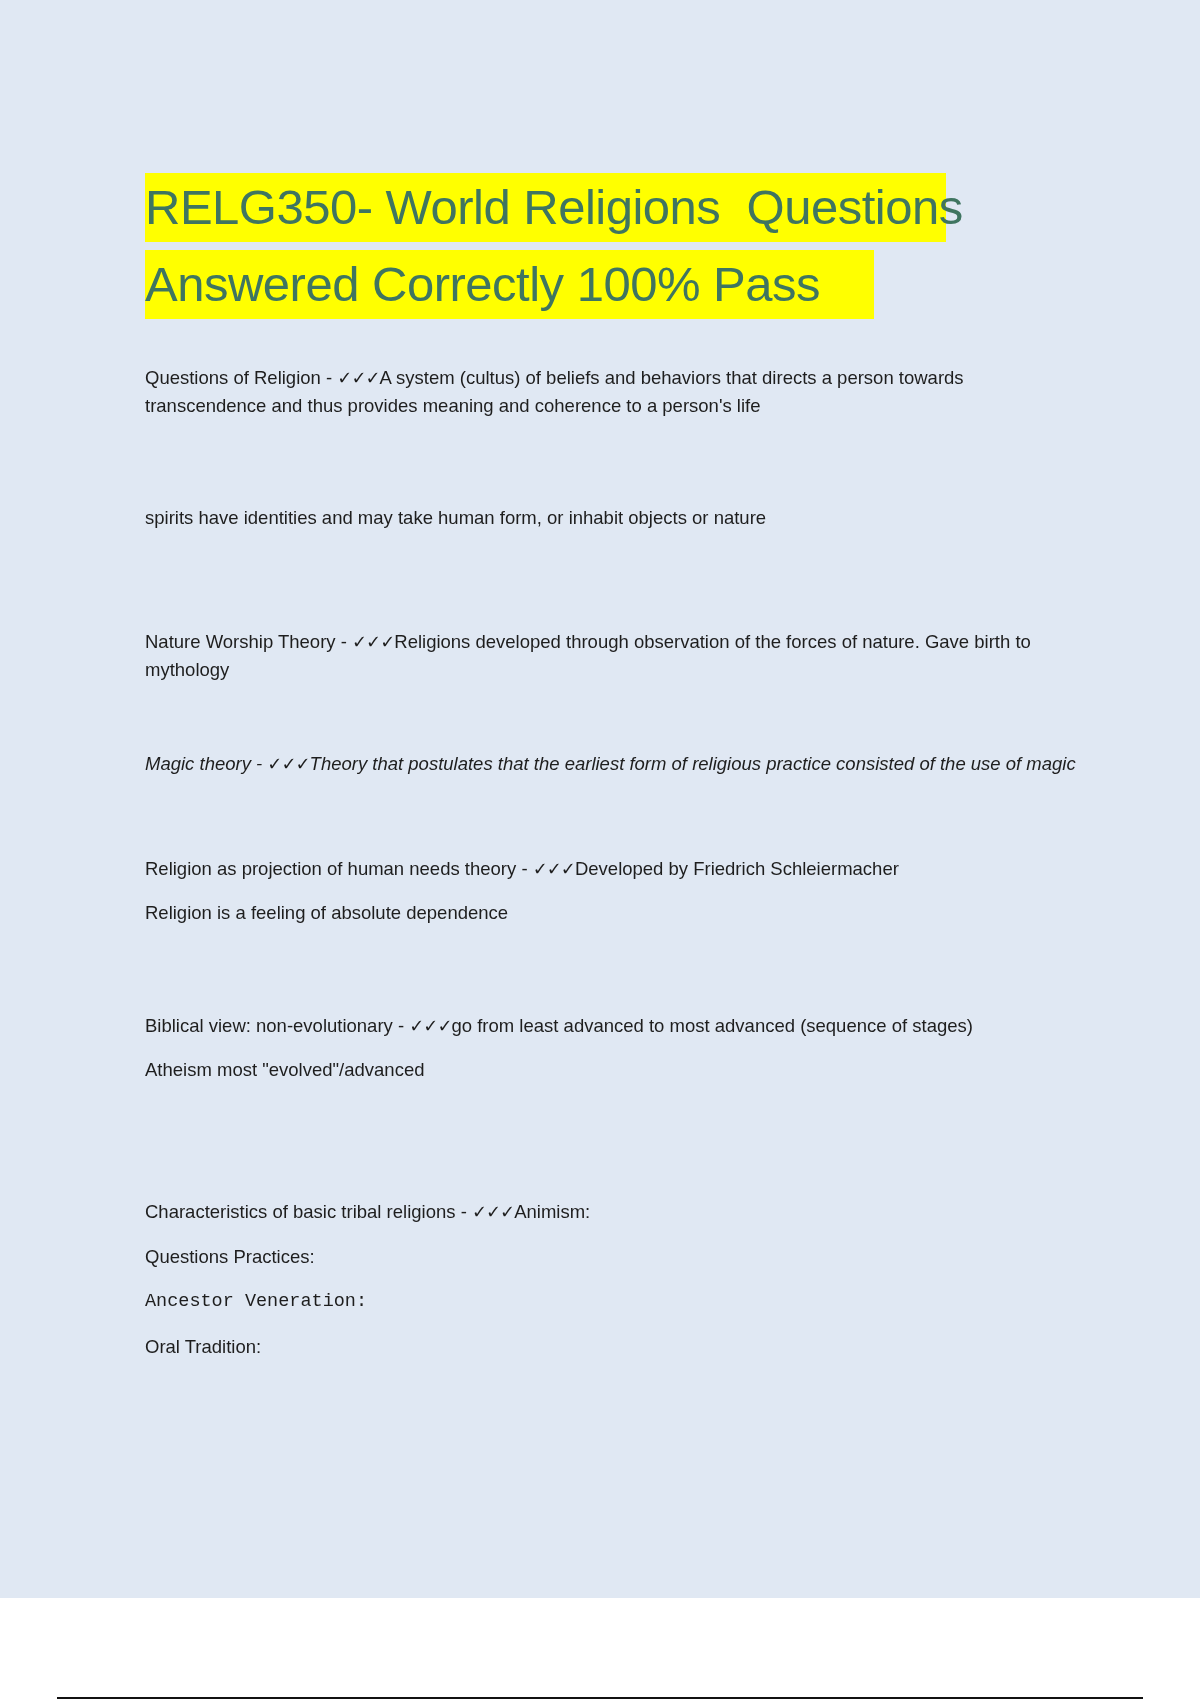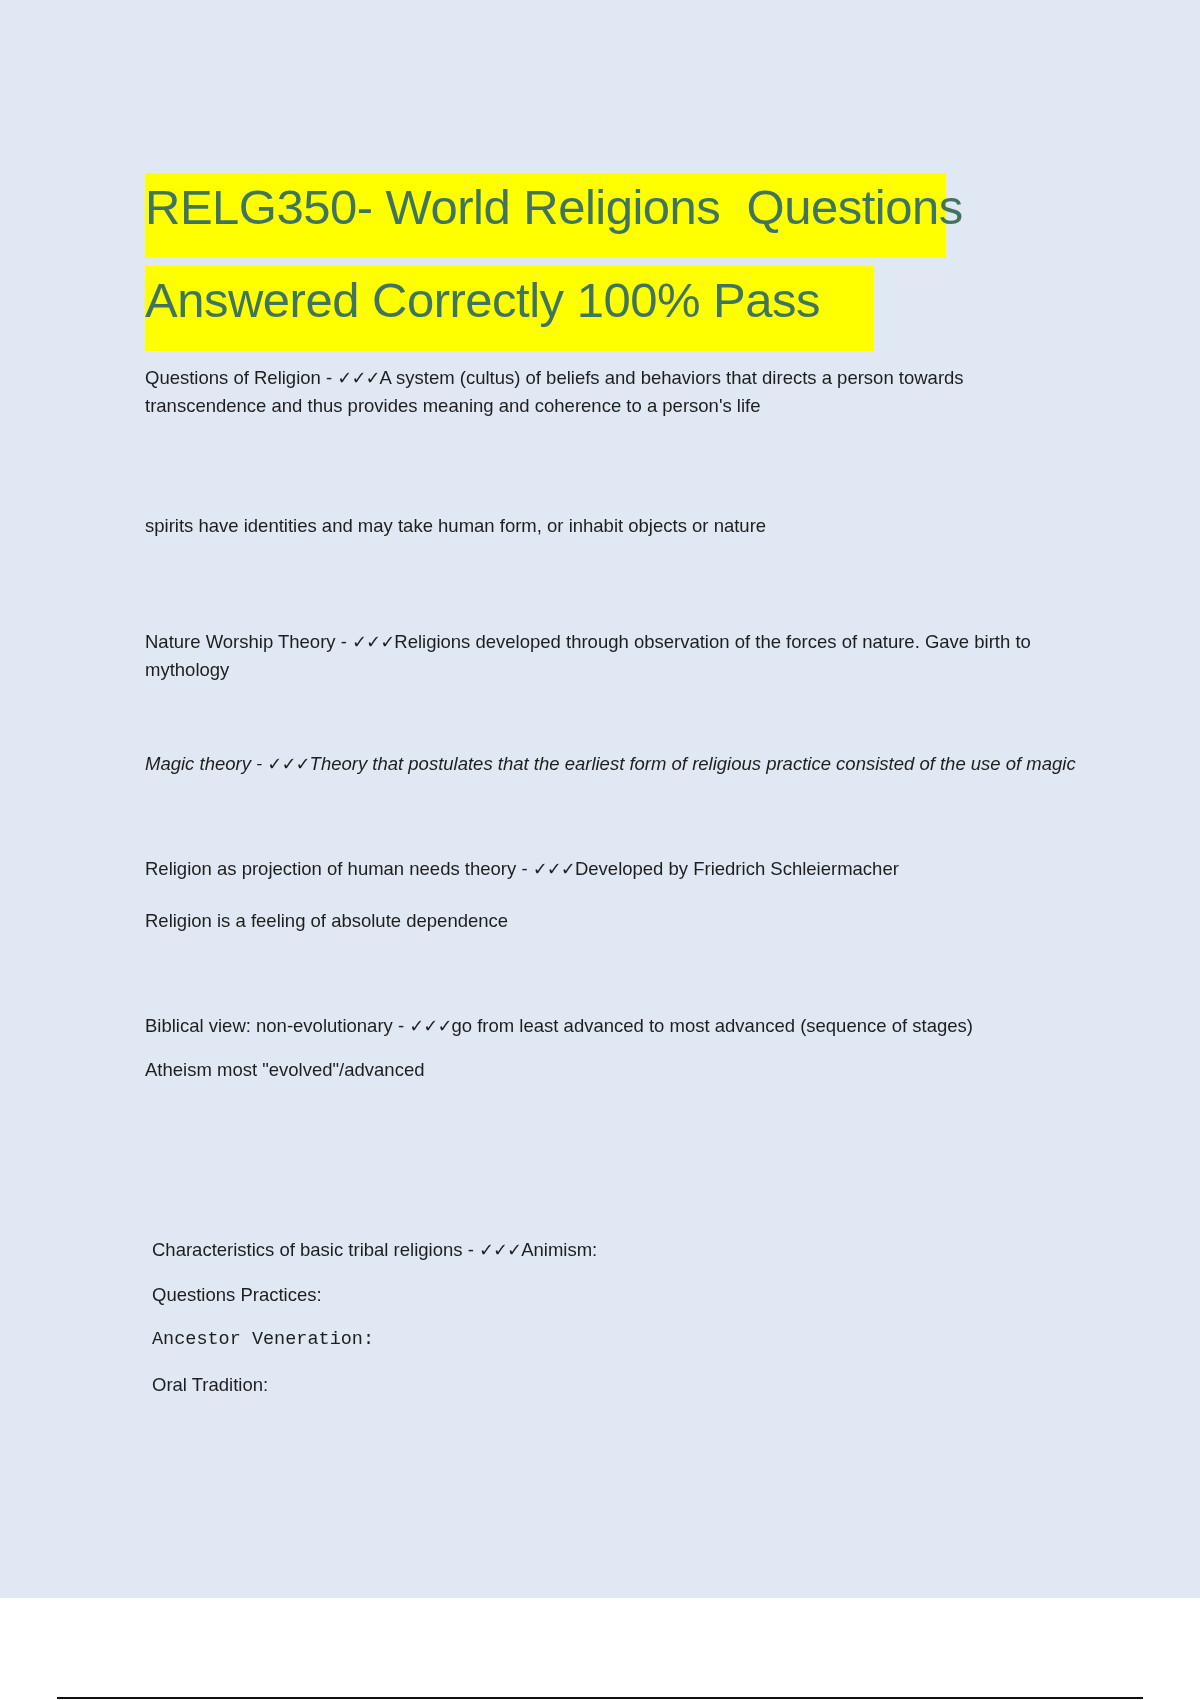--- a/index.html
+++ b/index.html
@@ -34,21 +34,21 @@
       margin: 0;
       font-weight: normal;
       font-size: 49px;
       line-height: 74px;
       color: #3f7560;
       letter-spacing: -0.5px;
     }
     .title-line {
       display: inline-block;
       background: #ffff00;
-      padding: 0 0 16px 0;
+      padding: 0 0 0 0;
       height: 69px;
       line-height: 69px;
       white-space: pre;
       margin-bottom: 5px;
     }
     .title-line-1 { width: 801px; }
     .title-line-2 { width: 729px; }
 
     .entry {
       position: absolute;
@@ -58,21 +58,21 @@
       color: #1e1e1e;
       line-height: 28px;
     }
     .entry p {
       margin: 0;
     }
     .entry .extra {
       margin-top: 18px;
     }
     .entry .extra.tight {
-      margin-top: 24px;
+      margin-top: 16px;
     }
     .check {
       font-family: "DejaVu Sans", sans-serif;
       font-weight: bold;
       letter-spacing: -1px;
       font-size: 18px;
     }
     .footer-rule {
       position: absolute;
       left: 57px;
@@ -123,21 +123,21 @@
     <p class="extra tight">Religion is a feeling of absolute dependence</p>
   </div>
 
   <div class="entry" style="top:1012px;">
     <p>
       <span>Biblical view: non-evolutionary - </span><span class="check">✓✓✓</span><span>go from least advanced to most advanced (sequence of stages)</span>
     </p>
     <p class="extra" style="margin-top:16px;">Atheism most "evolved"/advanced</p>
   </div>
 
-  <div class="entry" style="top:1236px;margin-left:7px;">
+  <div class="entry" style="top:1198px;">
     <p>
       <span>Characteristics of basic tribal religions - </span><span class="check">✓✓✓</span><span>Animism:</span>
     </p>
     <p class="extra" style="margin-top:17px;">Questions Practices:</p>
     <p class="extra" style="margin-top:17px;font-family:Liberation Mono, monospace;">Ancestor Veneration:</p>
     <p class="extra" style="margin-top:17px;">Oral Tradition:</p>
   </div>
 
 </div>
 

